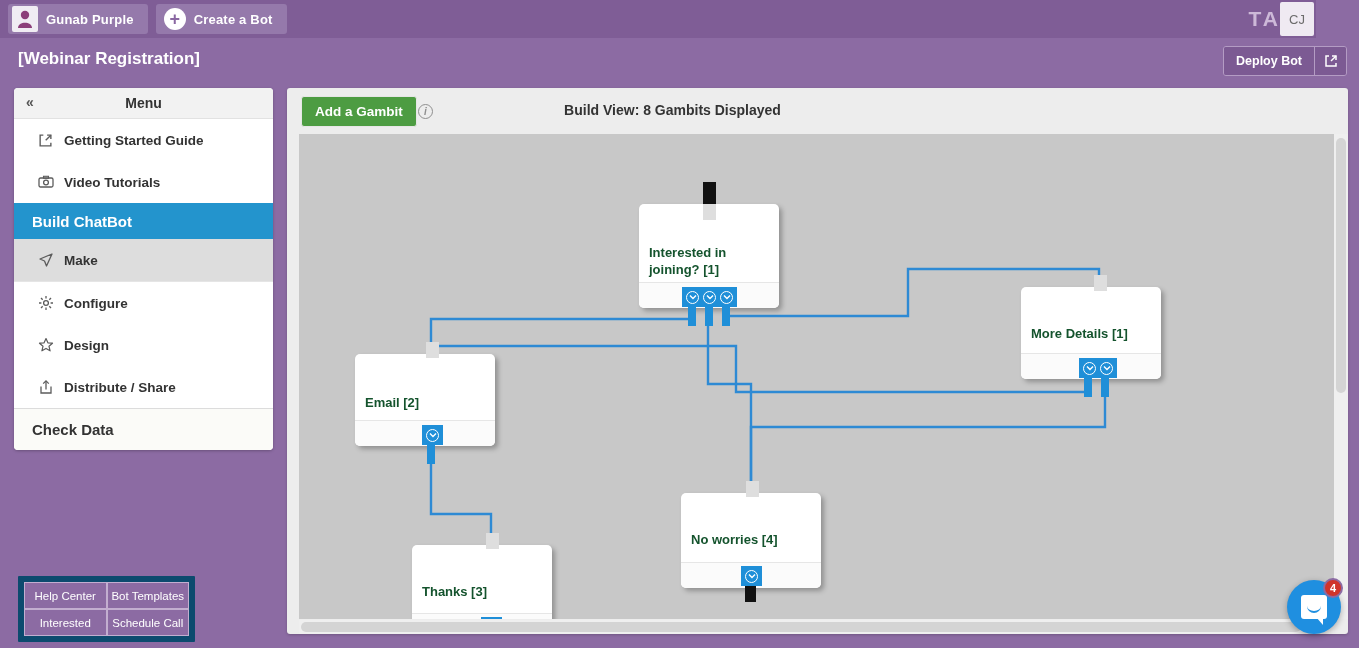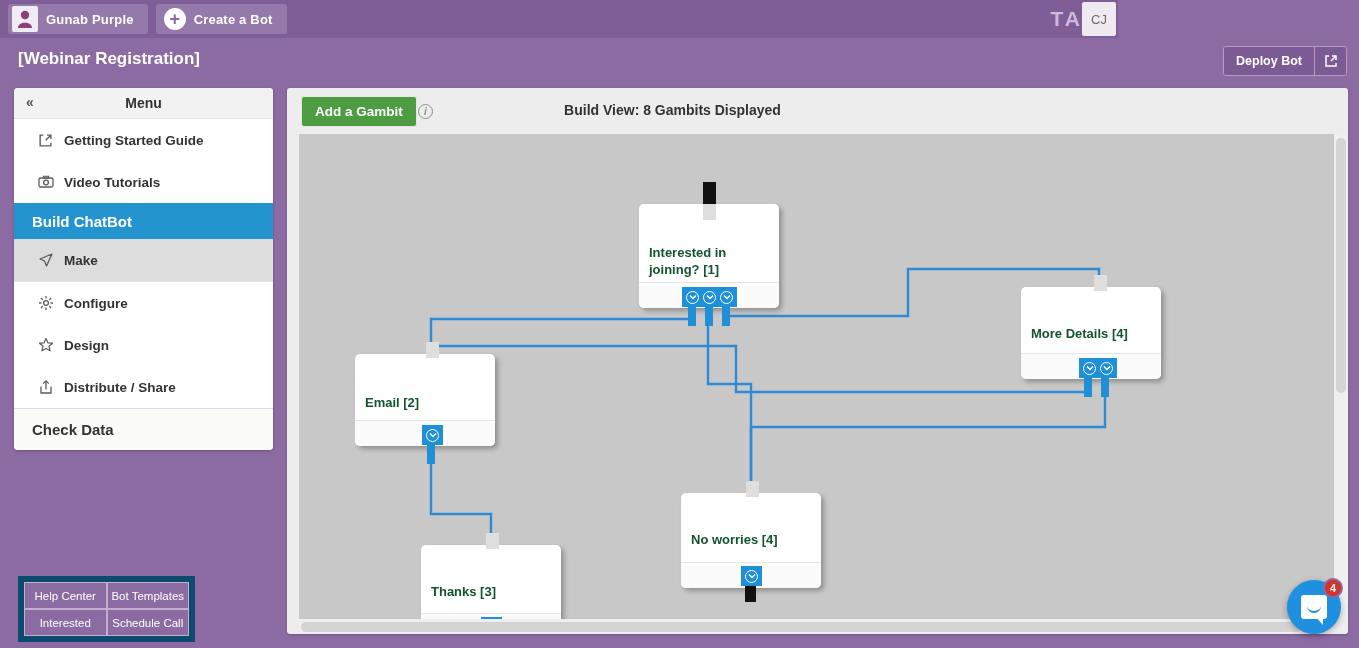--- a/index.html
+++ b/index.html
@@ -6,21 +6,21 @@
   html, body {
     margin: 0; padding: 0;
     width: 1359px; height: 648px;
     overflow: hidden;
     font-family: "Liberation Sans", sans-serif;
     background: #8c6ba3;
   }
 
   
   #topbar {
-    position: absolute; left: 0; top: 0; width: 1118px; height: 38px;
+    position: absolute; left: 0; top: 0; width: 1316px; height: 38px;
     background: #7f5d96;
     display: flex; align-items: center;
   }
   .tb-btn {
     height: 30px; margin-left: 8px;
     background: #9579ab;
     border-radius: 3px;
     display: flex; align-items: center;
     padding: 0 14px 0 4px;
     color: #ffffff;
@@ -512,21 +512,21 @@
           <span class="circ">
         <svg width="8" height="6" viewBox="0 0 8 6">
               <path d="M1 1.5 L4 4.5 L7 1.5" fill="none" stroke="#ffffff" stroke-width="1.4"></path>
             </svg>
       </span>
         </span>
     </div>
 
     <div class="toptab-light" style="left:795px; top:141px;"></div>
     <div class="node" style="left:722px; top:153px; width:140px; height:92px;">
-      <div class="ntitle" style="top:38px;">More Details [4]</div>
+      <div class="ntitle" style="top:38px;">More Details [1]</div>
       <div class="nfoot"></div>
     </div>
     <div class="stub" style="left:785px; top:241px; height:22px;"></div>
     <div class="stub" style="left:802px; top:241px; height:22px;"></div>
     <div class="ports" style="left:780px; top:224px; width:38px;">
       <span class="port">
           <span class="circ">
         <svg width="8" height="6" viewBox="0 0 8 6">
               <path d="M1 1.5 L4 4.5 L7 1.5" fill="none" stroke="#ffffff" stroke-width="1.4"></path>
             </svg>
@@ -551,21 +551,21 @@
       <span class="port">
           <span class="circ">
         <svg width="8" height="6" viewBox="0 0 8 6">
               <path d="M1 1.5 L4 4.5 L7 1.5" fill="none" stroke="#ffffff" stroke-width="1.4"></path>
             </svg>
       </span>
         </span>
     </div>
 
     <div class="toptab-light" style="left:187px; top:399px;"></div>
-    <div class="node" style="left:122px; top:411px; width:140px; height:94px;">
+    <div class="node" style="left:113px; top:411px; width:140px; height:94px;">
       <div class="ntitle" style="top:38px;">Thanks [3]</div>
       <div class="nfoot"></div>
     </div>
 
     <div class="ports" style="left:182px; top:483px; width:21px;">
       <span class="port"></span>
     </div>
 
   </div>
 

